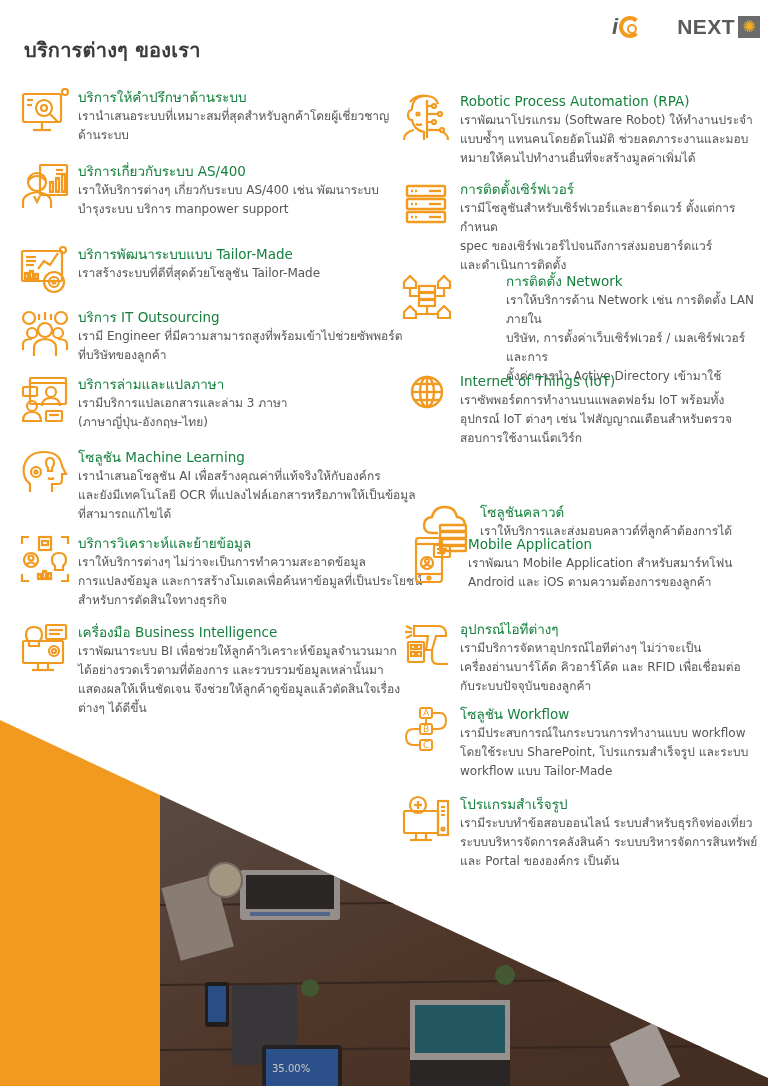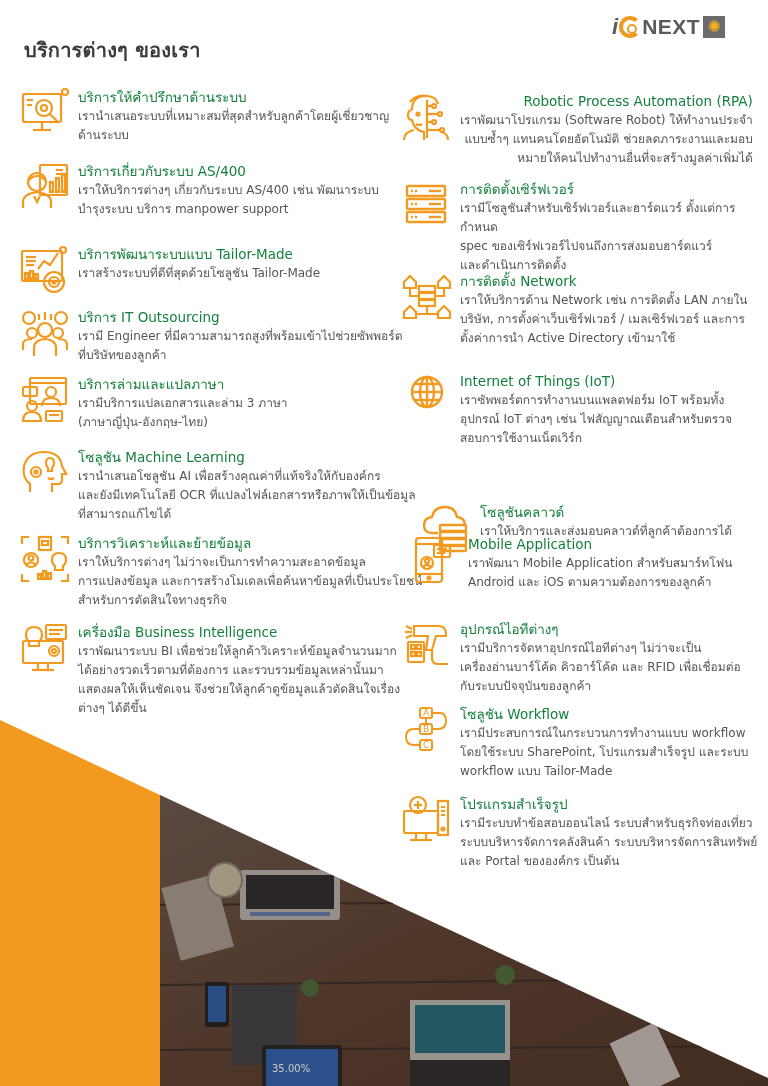--- a/index.html
+++ b/index.html
@@ -20,21 +20,21 @@
   .logo .i-mark { font-family:"Liberation Sans", sans-serif; font-style:italic; font-weight:bold; font-size:22px; color:#5a5a5a; margin-right:1px; }
   .logo .c-mark {
     width:22px; height:22px; border-radius:50%;
     border:4px solid #F29A1F; border-right-color:transparent;
     box-sizing:border-box; margin-right:1px; position:relative;
   }
   .logo .c-mark::after {
     content:""; position:absolute; left:4px; top:4px; width:6px; height:6px;
     border-radius:50%; border:2px solid #F29A1F;
   }
-  .logo .next { font-family:"Liberation Sans", sans-serif; font-weight:bold; font-size:21px; color:#5a5a5a; letter-spacing:0.5px; }
+  .logo .next { font-family:"Liberation Sans", sans-serif; font-weight:bold; font-size:21px; color:#5a5a5a; letter-spacing:0.5px;margin-left:35px; }
   .logo .sun {
     width:22px; height:22px; background:#6b6b6b; margin-left:3px;
     display:flex; align-items:center; justify-content:center;
     color:#F5B21E; font-size:16px; line-height:1;
   }
 
   .service { position:absolute; display:flex; }
   .service .icon { width:50px; height:50px; flex:0 0 50px; margin-right:8px; }
   .service .icon svg { width:50px; height:50px; }
   .service .text { display:flex; flex-direction:column; }
@@ -278,21 +278,21 @@
   </div>
   <div class="text">
     <div class="title">เครื่องมือ Business Intelligence</div>
     <div class="desc">เราพัฒนาระบบ BI เพื่อช่วยให้ลูกค้าวิเคราะห์ข้อมูลจำนวนมาก
 ได้อย่างรวดเร็วตามที่ต้องการ และรวบรวมข้อมูลเหล่านั้นมา
 แสดงผลให้เห็นชัดเจน จึงช่วยให้ลูกค้าดูข้อมูลแล้วตัดสินใจเรื่อง
 ต่างๆ ได้ดีขึ้น</div>
   </div>
 </div>
 
-<div class="service" style="left:402px; top:92px;text-align:right;">
+<div class="service" style="left:402px; top:92px;">
   <div class="icon">
     <svg viewBox="0 0 50 50" fill="none" stroke="#F29A1F" stroke-width="2.2">
         <path d="M10 18 q0 -14 14 -14 q10 0 12 8"></path>
         <path d="M8 10 q6 -8 18 -6"></path>
         <path d="M10 18 q-4 0 -4 5 q0 5 4 5 q2 10 12 12 v8"></path>
         <circle cx="16" cy="22" r="1.5"></circle>
         <path d="M14 32 q3 2 6 0"></path>
         <line x1="25" y1="8" x2="25" y2="46"></line>
         <circle cx="32" cy="14" r="2"></circle>
         <circle cx="38" cy="22" r="2"></circle>
@@ -329,21 +329,21 @@
       </svg>
   </div>
   <div class="text">
     <div class="title">การติดตั้งเซิร์ฟเวอร์</div>
     <div class="desc">เรามีโซลูชันสำหรับเซิร์ฟเวอร์และฮาร์ดแวร์ ตั้งแต่การกำหนด
 spec ของเซิร์ฟเวอร์ไปจนถึงการส่งมอบฮาร์ดแวร์
 และดำเนินการติดตั้ง</div>
   </div>
 </div>
 
-<div class="service" style="left:402px; top:272px;">
+<div class="service" style="left:402px; top:272px;gap:46px;">
   <div class="icon">
     <svg viewBox="0 0 50 50" fill="none" stroke="#F29A1F" stroke-width="2.2">
         <path d="M2 10 l6 -6 l6 6 v6 h-12 z"></path>
         <path d="M36 10 l6 -6 l6 6 v6 h-12 z"></path>
         <path d="M2 40 l6 -6 l6 6 v6 h-12 z"></path>
         <path d="M36 40 l6 -6 l6 6 v6 h-12 z"></path>
         <rect x="17" y="14" width="16" height="6"></rect>
         <rect x="17" y="21" width="16" height="6"></rect>
         <rect x="17" y="28" width="16" height="6"></rect>
         <polyline points="8,16 8,24 17,24"></polyline>

